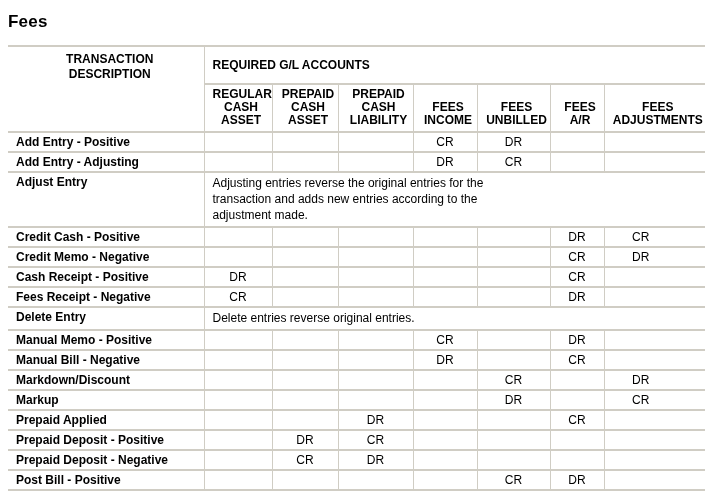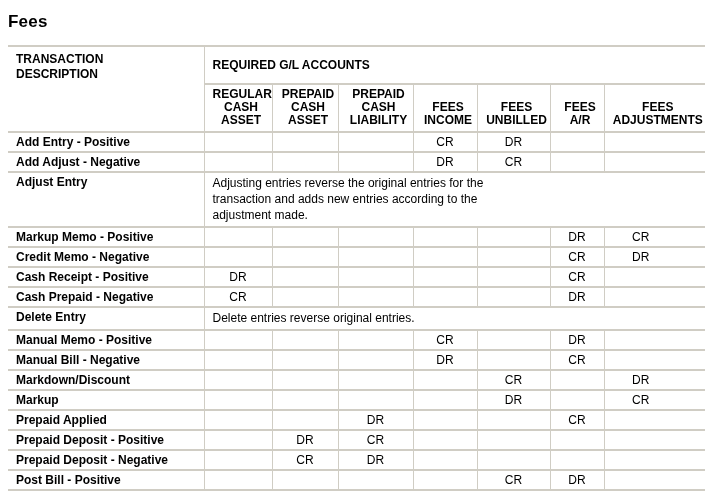--- a/index.html
+++ b/index.html
@@ -6,21 +6,21 @@
   html, body { margin: 0; padding: 0; background: #ffffff; color: #000000;
                font-family: "Liberation Sans", sans-serif; }
   .page { width: 714px; height: 491px; padding: 12px 0 0 8px; overflow: hidden; }
   .page-title { font-size: 17px; font-weight: bold; margin: 0 0 13px 0; letter-spacing: 0.2px; }
 
   table.fees-table { border-collapse: collapse; table-layout: fixed; width: 697px; }
 
   th, td { font-size: 12px; color: #000; }
 
   th.desc-head {
-    text-align: left; vertical-align: top; font-weight: bold;
+    text-align: center; vertical-align: top; font-weight: bold;
     padding: 5px 0 0 8px; white-space: pre-line; line-height: 15px;
     border-top: 2px solid var(--grid); border-bottom: 2px solid var(--grid);
   }
   th.group-head {
     text-align: left; vertical-align: middle; font-weight: bold;
     height: 38px; padding: 2px 0 2px 8px;
     border-top: 2px solid var(--grid); border-left: 1px solid var(--grid);
     border-bottom: 2px solid var(--grid);
   }
   th.sub-head {
@@ -87,35 +87,35 @@
           <td class="row-label">Add Entry - Positive</td>
           <td class="val-cell col1"></td>
           <td class="val-cell col2"></td>
           <td class="val-cell col3"></td>
           <td class="val-cell col4">CR</td>
           <td class="val-cell col5">DR</td>
           <td class="val-cell col6"></td>
           <td class="val-cell col7"></td>
         </tr>
         <tr>
-          <td class="row-label">Add Adjust - Negative</td>
+          <td class="row-label">Add Entry - Adjusting</td>
           <td class="val-cell col1"></td>
           <td class="val-cell col2"></td>
           <td class="val-cell col3"></td>
           <td class="val-cell col4">DR</td>
           <td class="val-cell col5">CR</td>
           <td class="val-cell col6"></td>
           <td class="val-cell col7"></td>
         </tr>
         <tr>
           <td class="row-label">Adjust Entry</td>
           <td colspan="7" class="note-cell"><span class="note-text">Adjusting entries reverse the original entries for the transaction and adds new entries according to the adjustment made.</span></td>
         </tr>
         <tr>
-          <td class="row-label">Markup Memo - Positive</td>
+          <td class="row-label">Credit Cash - Positive</td>
           <td class="val-cell col1"></td>
           <td class="val-cell col2"></td>
           <td class="val-cell col3"></td>
           <td class="val-cell col4"></td>
           <td class="val-cell col5"></td>
           <td class="val-cell col6">DR</td>
           <td class="val-cell col7">CR</td>
         </tr>
         <tr>
           <td class="row-label">Credit Memo - Negative</td>
@@ -131,21 +131,21 @@
           <td class="row-label">Cash Receipt - Positive</td>
           <td class="val-cell col1">DR</td>
           <td class="val-cell col2"></td>
           <td class="val-cell col3"></td>
           <td class="val-cell col4"></td>
           <td class="val-cell col5"></td>
           <td class="val-cell col6">CR</td>
           <td class="val-cell col7"></td>
         </tr>
         <tr>
-          <td class="row-label">Cash Prepaid - Negative</td>
+          <td class="row-label">Fees Receipt - Negative</td>
           <td class="val-cell col1">CR</td>
           <td class="val-cell col2"></td>
           <td class="val-cell col3"></td>
           <td class="val-cell col4"></td>
           <td class="val-cell col5"></td>
           <td class="val-cell col6">DR</td>
           <td class="val-cell col7"></td>
         </tr>
         <tr>
           <td class="row-label">Delete Entry</td>

